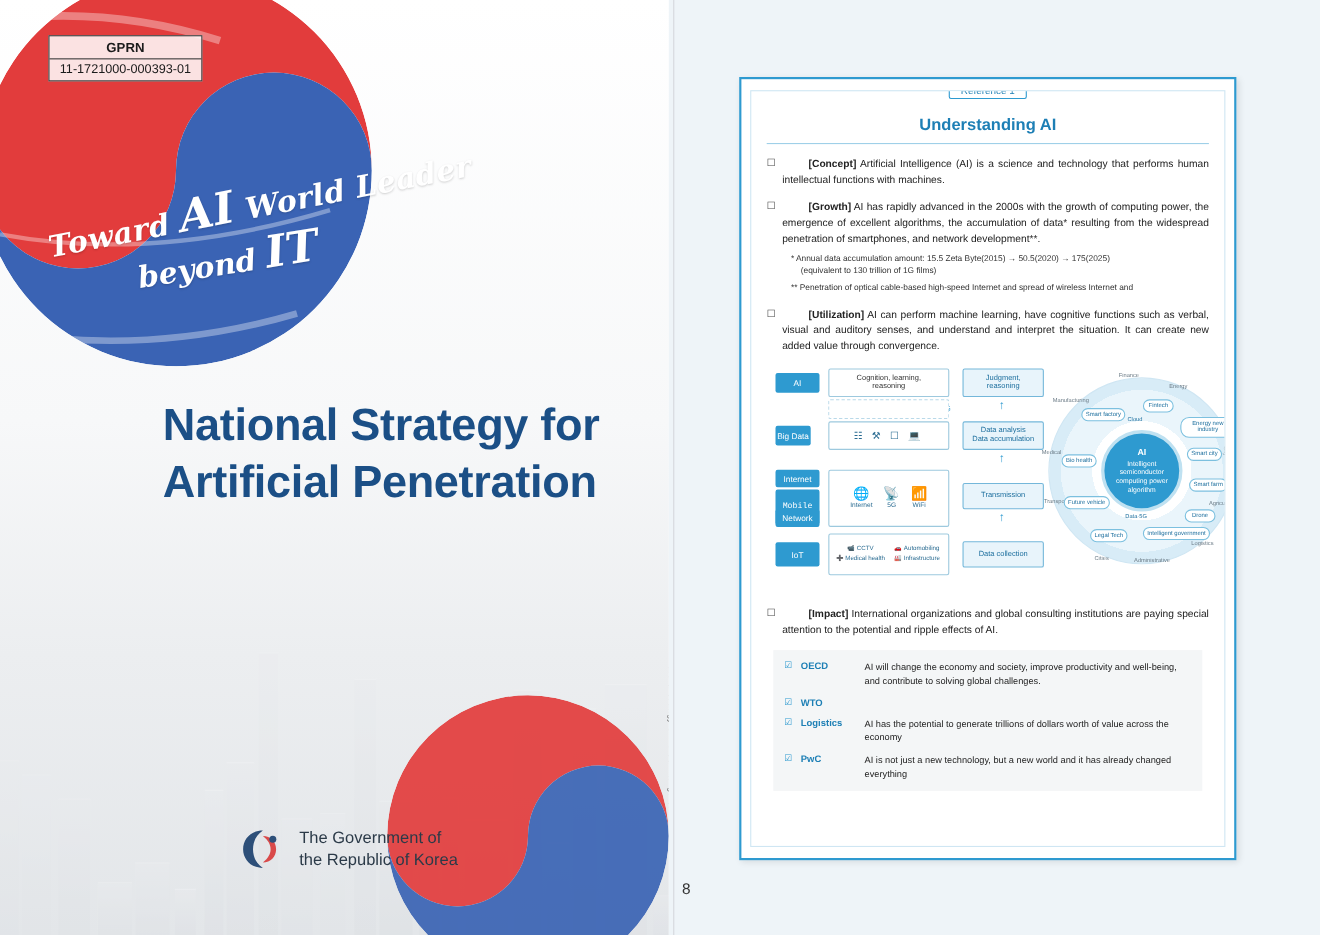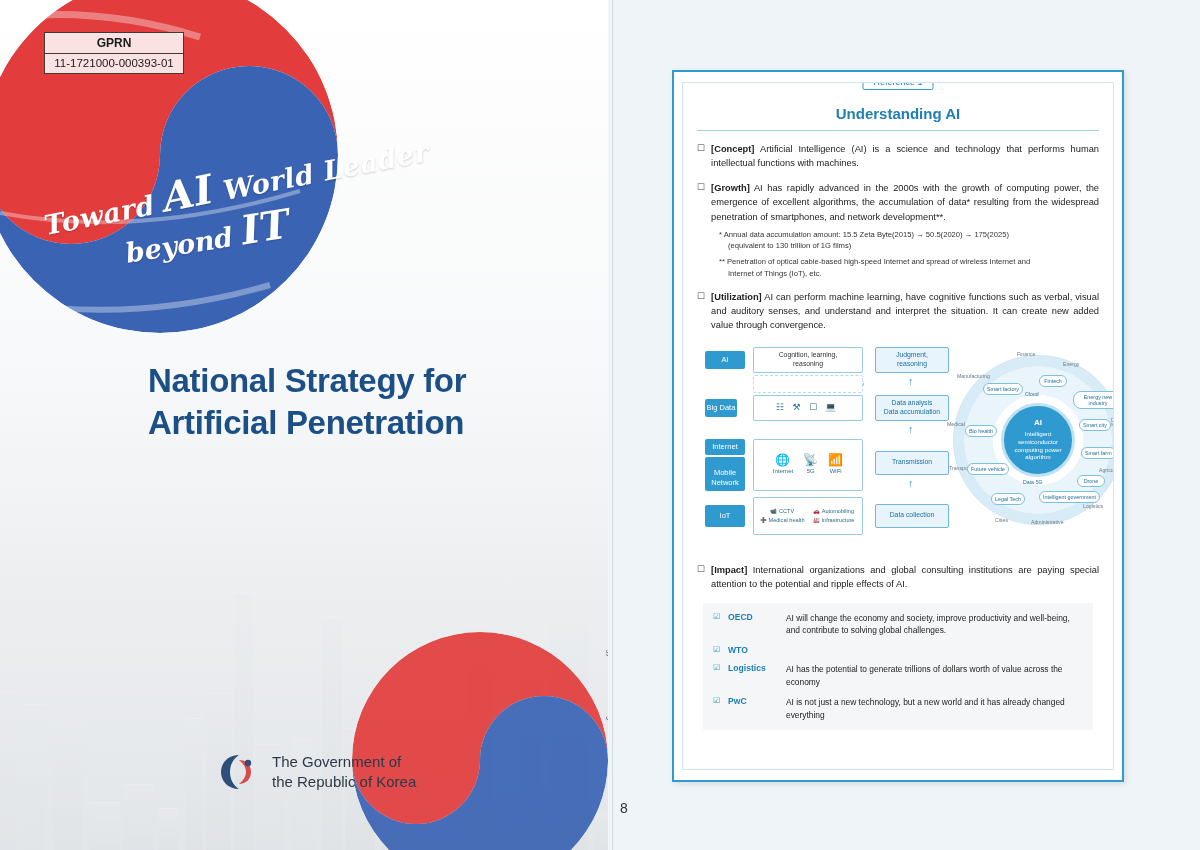--- a/index.html
+++ b/index.html
@@ -65,21 +65,21 @@
     font-size:27px;
     transform: rotate(-9deg);
     position:absolute; left:40px; top:172px;
     text-shadow: 0 1px 2px rgba(0,0,0,.18);
     white-space:nowrap;
   }
   .hl-line2 .big { font-size:40px; }
 
   .cover-title {
     position:absolute; left:148px; top:360px; width:420px; z-index:7;
-    color:#1b4f86; font-weight:bold; font-size:33px; line-height:1.28;
+    color:#1b4f86; font-weight:bold; font-size:41px; line-height:1.28;
     letter-spacing:-.3px;
   }
 
   .emblem {
     position:absolute; left:218px; top:752px; z-index:7;
     display:flex; gap:12px;
   }
   .emblem-text { color:#2b3a48; font-size:15px; line-height:1.35; }
 
   .page-num {
@@ -113,21 +113,21 @@
     font-size:9px; padding:2px 10px; border-radius:2px; white-space:nowrap;
   }
   .doc-title {
     text-align:center; color:#1d7fb5; font-size:15px; font-weight:bold;
     margin-top:10px; padding-bottom:8px; border-bottom:1px solid #9fd0e8;
   }
 
   .bullet { display:flex; gap:6px; margin-top:11px; }
   .bullet .chk { font-size:9px; color:#444; line-height:1.45; }
   .bullet .bd { font-size:9.3px; color:#222; line-height:1.52; text-align:justify; }
-  .bullet .bd b { font-weight:bold; }
+  .bullet .bd b { font-weight:bold;margin-left:24px; }
   .note { font-size:7.6px; color:#333; line-height:1.5; margin:5px 0 0 22px; }
   .note .ind { display:block; padding-left:9px; }
 
   
   .diagram { position:relative; margin:14px 0 0 8px; width:418px; height:200px; }
   .dg-lbl {
     position:absolute; background:#2e9ad0; color:#fff; font-size:7.5px;
     display:flex; align-items:center; justify-content:center; border-radius:2px;
   }
   .dg-box {
@@ -284,21 +284,20 @@
       <span class="chk">☐</span>
       <span class="bd"><b>[Growth]</b><span> AI has rapidly advanced in the 2000s with the growth of computing power, the emergence of excellent algorithms, the accumulation of data* resulting from the widespread penetration of smartphones, and network development**.</span></span>
     </div>
 
     <div class="note">
       <span>* Annual data accumulation amount: 15.5 Zeta Byte(2015) → 50.5(2020) → 175(2025)</span>
       <span class="ind">(equivalent to 130 trillion of 1G films)</span>
     </div>
     <div class="note">
       <span>** Penetration of optical cable-based high-speed Internet and spread of wireless Internet and</span>
-      <span class="ind">Internet of Things (IoT), etc.</span>
     </div>
 
     <div class="bullet">
       <span class="chk">☐</span>
       <span class="bd"><b>[Utilization]</b><span> AI can perform machine learning, have cognitive functions such as verbal, visual and auditory senses, and understand and interpret the situation. It can create new added value through convergence.</span></span>
     </div>
 
     <div class="diagram">
 
       <div class="dg-lbl" style="left:0; top:4px; width:40px; height:18px;">AI</div>
@@ -315,21 +314,21 @@
       <div class="dg-box" style="left:48px; top:28px; width:110px; height:18px; border-style:dashed; border-color:#b9d9e9;"></div>
 
       <div class="dg-lbl" style="left:0; top:52px; width:32px; height:18px;">Big Data</div>
       <div class="dg-box" style="left:48px; top:48px; width:110px; height:26px;">
         <span style="font-size:9px;letter-spacing:3px;color:#2b6c92;">☷ ⚒ ☐ 💻</span>
       </div>
       <div class="dg-box blue" style="left:170px; top:48px; width:74px; height:26px;">Data analysis<br>Data accumulation</div>
       <div class="dg-arrow" style="left:203px; top:76px;">↑</div>
 
       <div class="dg-lbl" style="left:0; top:92px; width:40px; height:16px;">Internet</div>
-      <div class="dg-lbl" style="left:0; top:110px; width:40px; height:32px;">Mobile</div>
+      <div class="dg-lbl" style="left:0; top:110px; width:40px; height:32px;font-family:Liberation Mono, monospace;">Mobile</div>
       <div class="dg-lbl" style="left:0; top:128px; width:40px; height:16px;">Network</div>
       <div class="dg-box" style="left:48px; top:92px; width:110px; height:52px;">
         <div style="display:flex; gap:10px; font-size:6px; color:#2b6c92;">
           <span style="display:flex;flex-direction:column;align-items:center;">
               <span style="font-size:12px;">🌐</span>
               <span>Internet</span>
             </span>
           <span style="display:flex;flex-direction:column;align-items:center;">
               <span style="font-size:12px;">📡</span>
               <span>5G</span>

